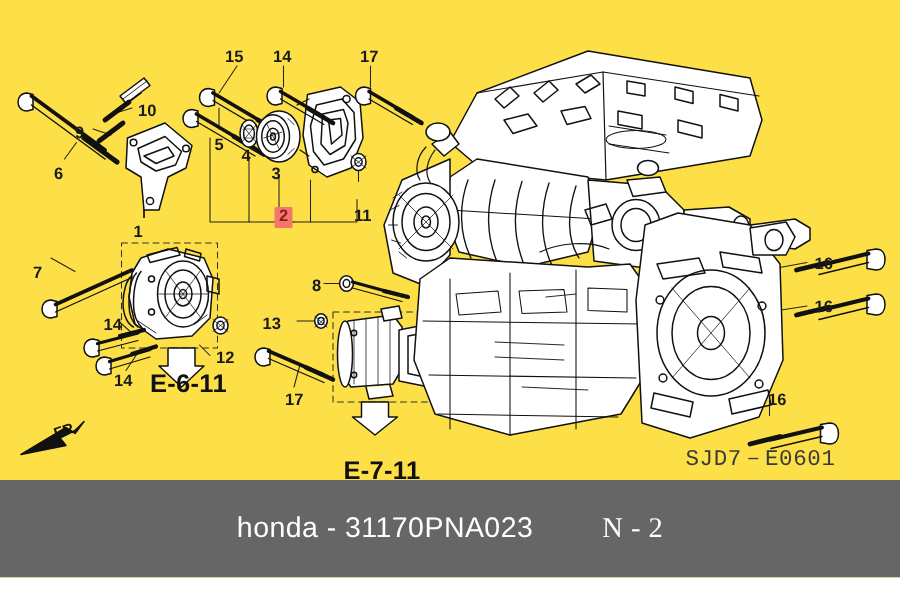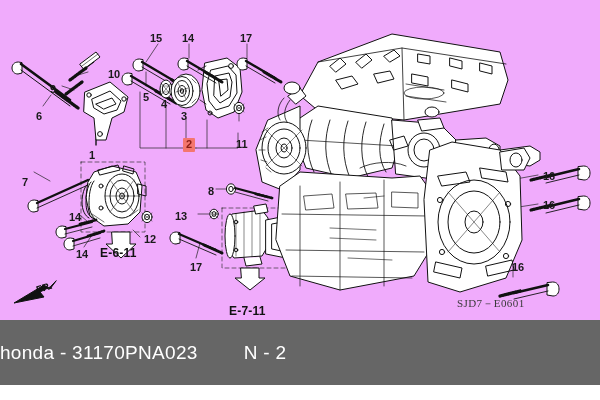--- a/index.html
+++ b/index.html
@@ -2,64 +2,64 @@
 <html><head>
 <meta charset="utf-8">
 <title>Honda Parts Diagram</title>
 <style>
   html,body{margin:0;padding:0;background:#ffffff;}
   body{
     width:600px;height:400px;
     font-family:"Liberation Sans", sans-serif;
     overflow:hidden;position:relative;
   }
-  #stage{position:absolute;left:0;top:0;width:600px;height:400px;background:#f0abfc;}
+  #stage{position:absolute;left:0;top:0;width:600px;height:400px;background:#fde047;}
   #diagram{position:absolute;left:0;top:0;width:600px;height:320px;}
   #diagram svg{display:block;}
 
   .callout{
     position:absolute;
     font-family:"Liberation Sans", sans-serif;
     font-size:11px;font-weight:bold;color:#1a1a1a;
     line-height:11px;white-space:nowrap;
   }
   .callout.hl{
     background:#f4766e;
     color:#8c1d16;
     padding:1px 3px 2px 3px;
     border-radius:1px;
   }
   .reftext{
     position:absolute;
     font-family:"Liberation Sans", sans-serif;
-    font-size:12px;font-weight:bold;color:#111;
+    font-size:17px;font-weight:bold;color:#111;
     letter-spacing:.2px;white-space:nowrap;text-align:center;
   }
   .drawid{
     position:absolute;
-    font-family:Liberation Serif, serif;
-    font-size:11px;color:#3a3a3a;letter-spacing:.4px;white-space:nowrap;
+    font-family:Liberation Mono, monospace;
+    font-size:15px;color:#3a3a3a;letter-spacing:.4px;white-space:nowrap;
   }
   .frlabel{
     position:absolute;
     font-family:"Liberation Sans", sans-serif;
     font-size:10px;font-weight:bold;color:#111;
     transform:rotate(-18deg);white-space:nowrap;
   }
 
   #footer{
     position:absolute;left:0;top:320px;width:600px;height:65px;
     background:#666666;
-    display:flex;align-items:center;
+    display:flex;align-items:center;justify-content:center;
   }
   #footer .ftxt{
     color:#ffffff;font-family:"Liberation Sans", sans-serif;
     font-size:19px;letter-spacing:.3px;white-space:nowrap;
   }
-  #footer .fcode{margin-left:46px;}
+  #footer .fcode{margin-left:46px;font-family:Liberation Serif, serif;}
   #belowfooter{position:absolute;left:0;top:385px;width:600px;height:15px;background:#ffffff;}
 </style>
 </head>
 <body>
 
 <div id="stage">
 
   <div id="diagram">
   <svg width="600" height="320" viewBox="0 0 600 320" xmlns="http://www.w3.org/2000/svg">
     <defs>
@@ -426,21 +426,21 @@
       </g>
 
     </g>
   </svg>
   </div>
 
   <div id="callout-layer">
     <span class="callout" style="left:150px;top:33px;">15</span>
     <span class="callout" style="left:182px;top:33px;">14</span>
     <span class="callout" style="left:240px;top:33px;">17</span>
-    <span class="callout" style="left:108px;top:69px;">10</span>
+    <span class="callout" style="left:92px;top:69px;">10</span>
     <span class="callout" style="left:50px;top:84px;">9</span>
     <span class="callout" style="left:143px;top:92px;">5</span>
     <span class="callout" style="left:161px;top:99px;">4</span>
     <span class="callout" style="left:36px;top:111px;">6</span>
     <span class="callout" style="left:181px;top:111px;">3</span>
     <span class="callout" style="left:236px;top:139px;">11</span>
     <span class="callout hl" style="left:183px;top:138px;">2</span>
     <span class="callout" style="left:89px;top:150px;">1</span>
     <span class="callout" style="left:22px;top:177px;">7</span>
     <span class="callout" style="left:208px;top:186px;">8</span>

